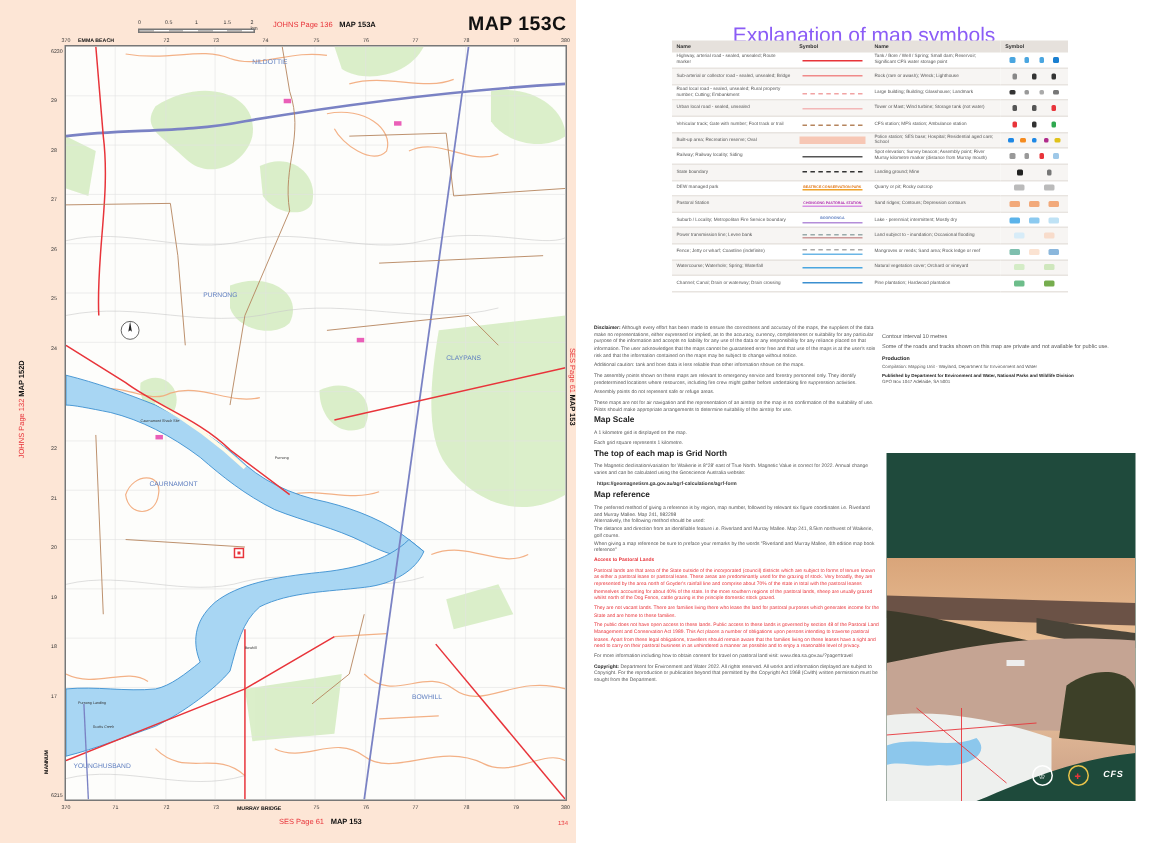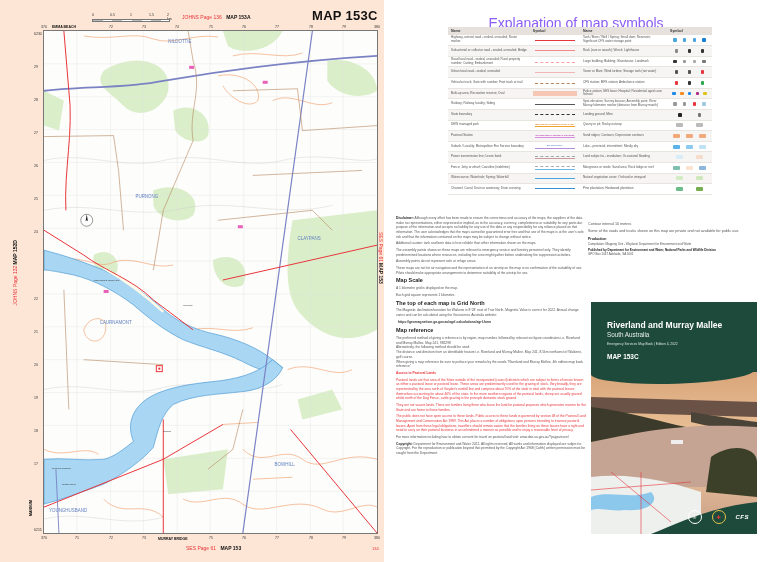--- a/index.html
+++ b/index.html
@@ -597,26 +597,20 @@
       <path d="M0 35 C 40 40, 70 50, 95 55 L 0 75Z" fill="#3c3a2a"></path>
       <path d="M100 40 C 130 45, 150 48, 166 50 L 166 60 C 140 58, 120 55, 100 50Z" fill="#4a4438"></path>
       <path d="M0 70 C 50 60, 90 50, 166 55 L 166 120 C 120 110, 60 120, 0 110Z" fill="#c5a493"></path>
       <path d="M120 85 C 140 70, 166 75, 166 90 L 166 125 L 115 120Z" fill="#3d4028"></path>
       <rect x="80" y="68" width="12" height="4" fill="#eee"></rect>
       <path d="M0 105 C 40 100, 80 110, 110 120 L 110 162 L 0 162Z" fill="#eef0ee"></path>
       <path d="M0 125 C 20 118, 40 128, 60 120 C 70 130, 55 140, 35 138 C 20 140, 10 135, 0 138Z" fill="#8cc7ec"></path>
       <path d="M20 100 L 80 150 M 0 118 L 100 110 M 50 100 L 50 162" stroke="#e8343a" stroke-width="0.6" fill="none"></path>
       <path d="M0 162 L 0 162 L 60 162 C 90 150, 120 135, 166 130 L 166 162Z" fill="#1e4a3b"></path>
     </svg>
-    <div class="cover-top" style="border-radius:0 0 60% 40% / 0 0 20% 12%;">
-      <div class="cover-title">Riverland and Murray Mallee</div>
-      <div class="cover-sub">South Australia</div>
-      <div class="cover-edition">Emergency Services Map Book  |  Edition 4, 2022</div>
-      <div class="cover-map">MAP 153C</div>
-    </div>
     <div class="cover-logos">
       <div class="logo-circle">
           <span style="font-size:5px;color:#fff">♔</span>
         </div>
       <div class="logo-circle" style="border-color:#e8c24a">
           <span style="font-size:5px;color:#e8343a">✚</span>
         </div>
       <div class="logo-cfs">CFS</div>
     </div>
   </div>

